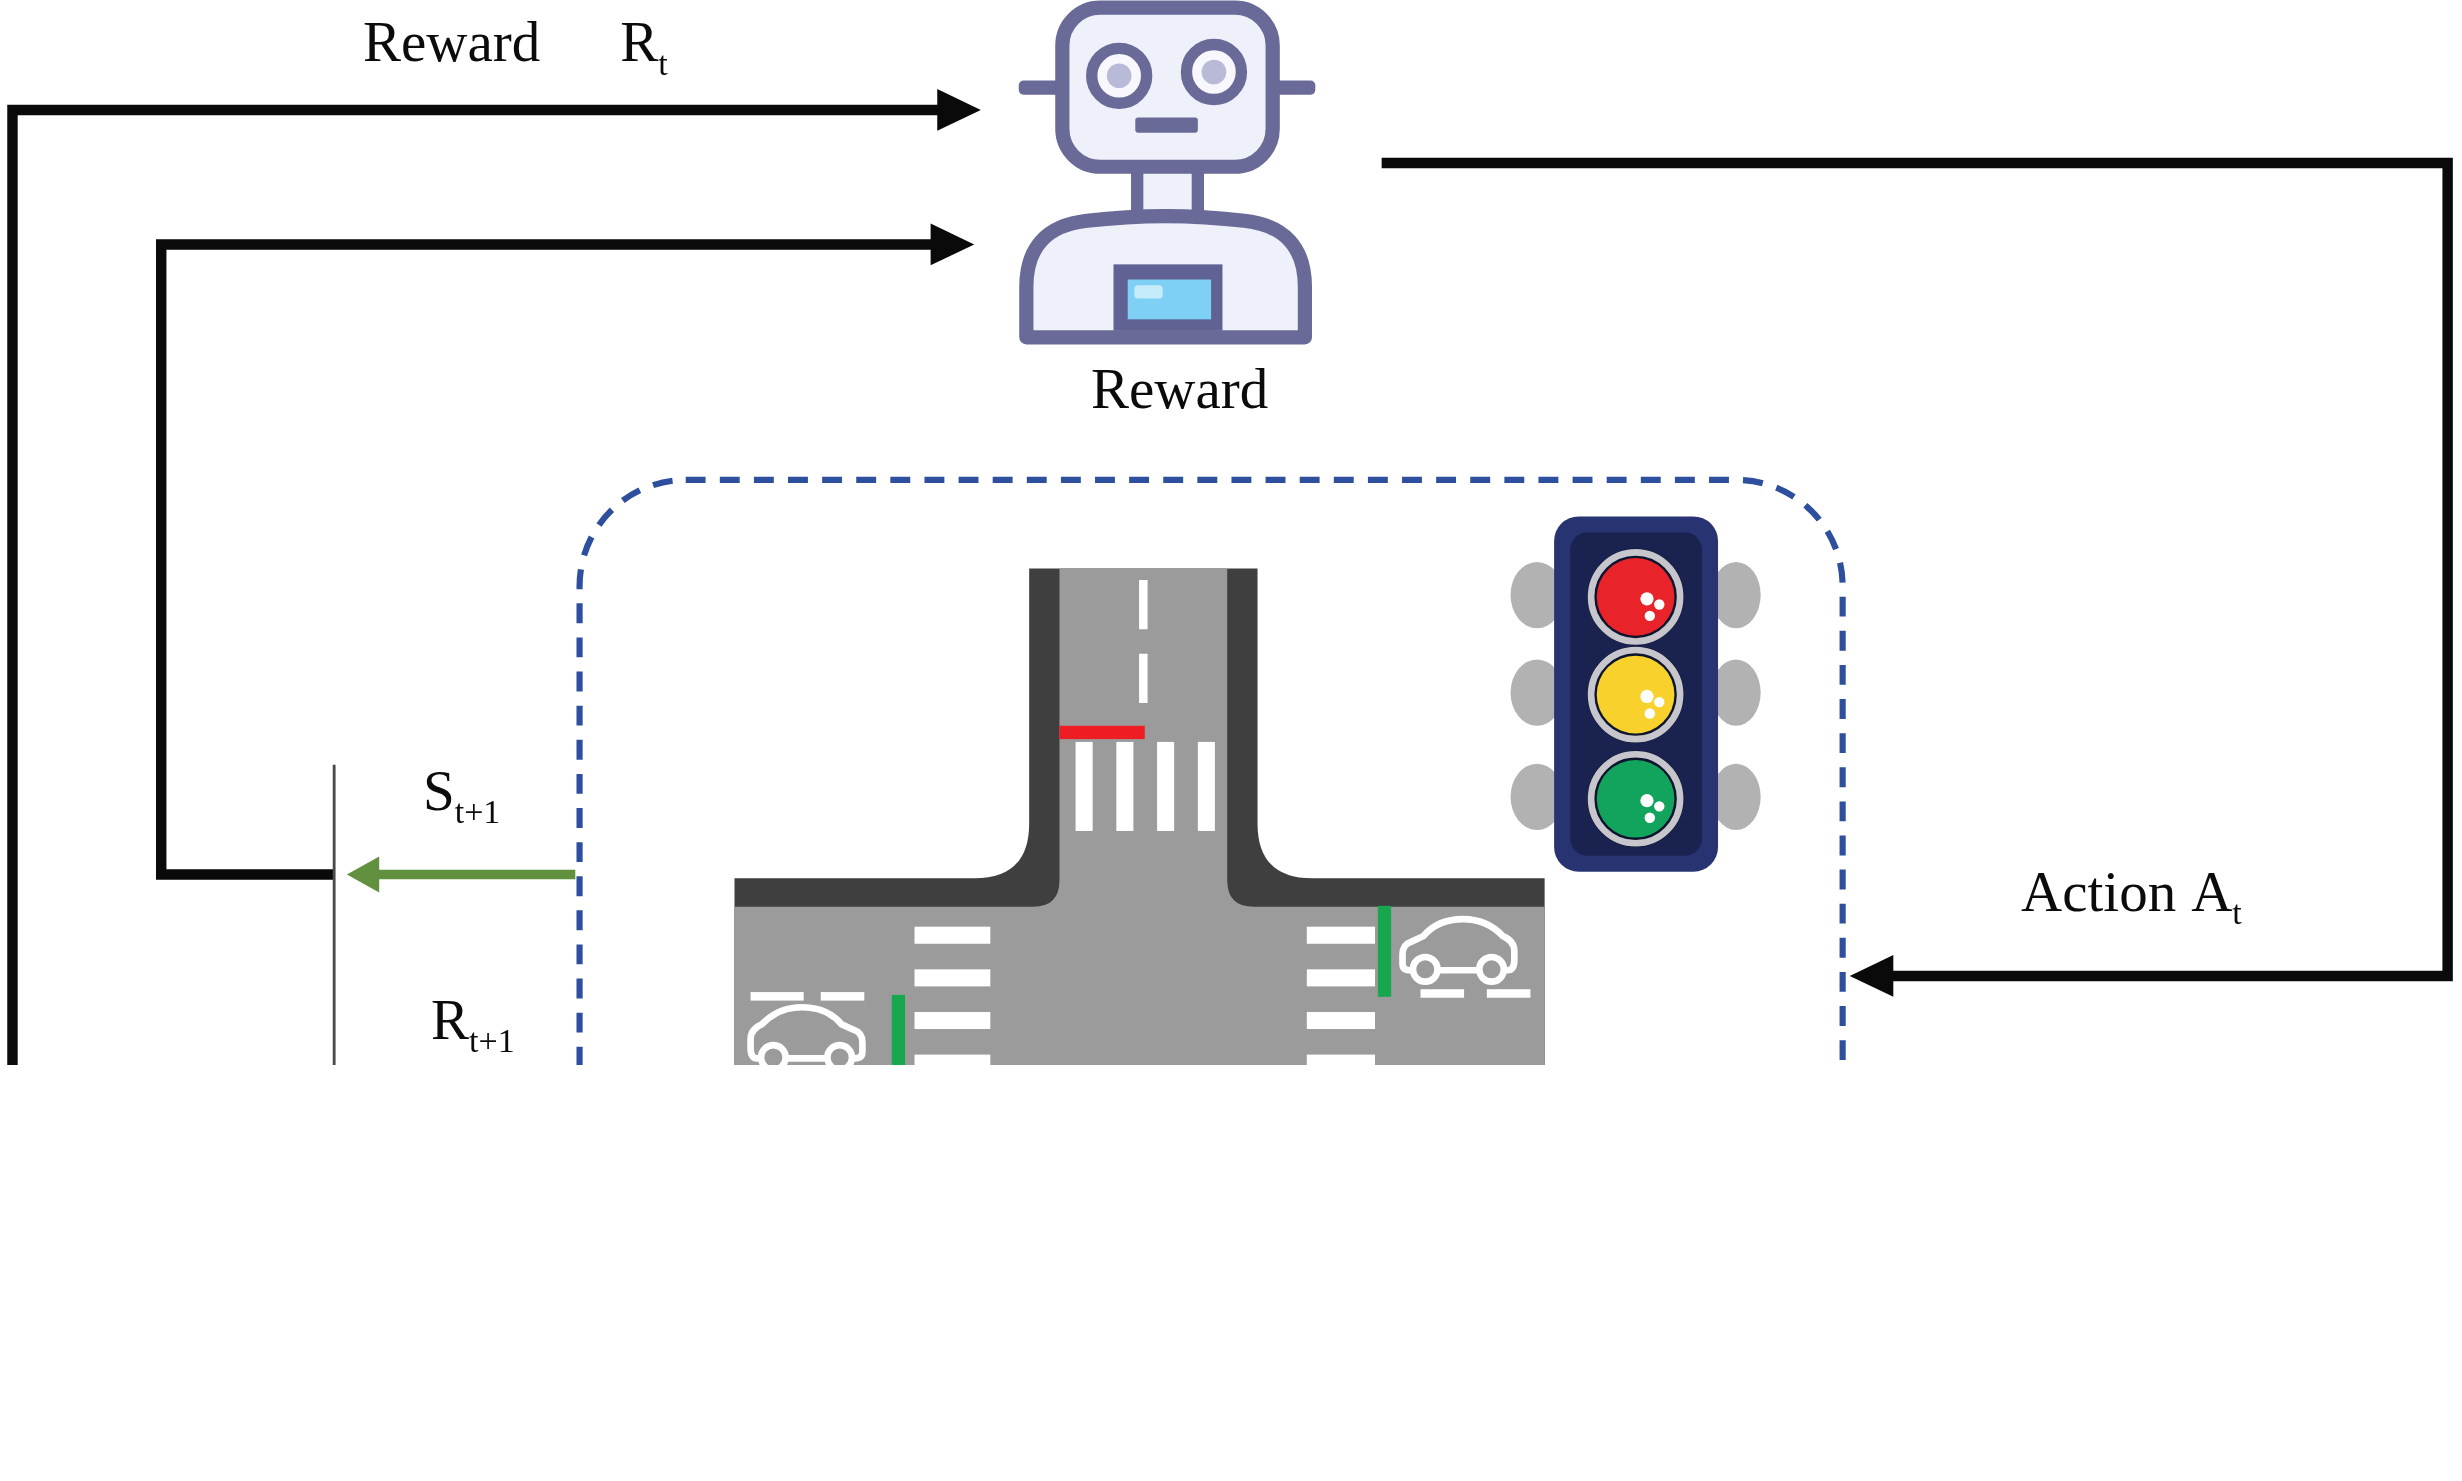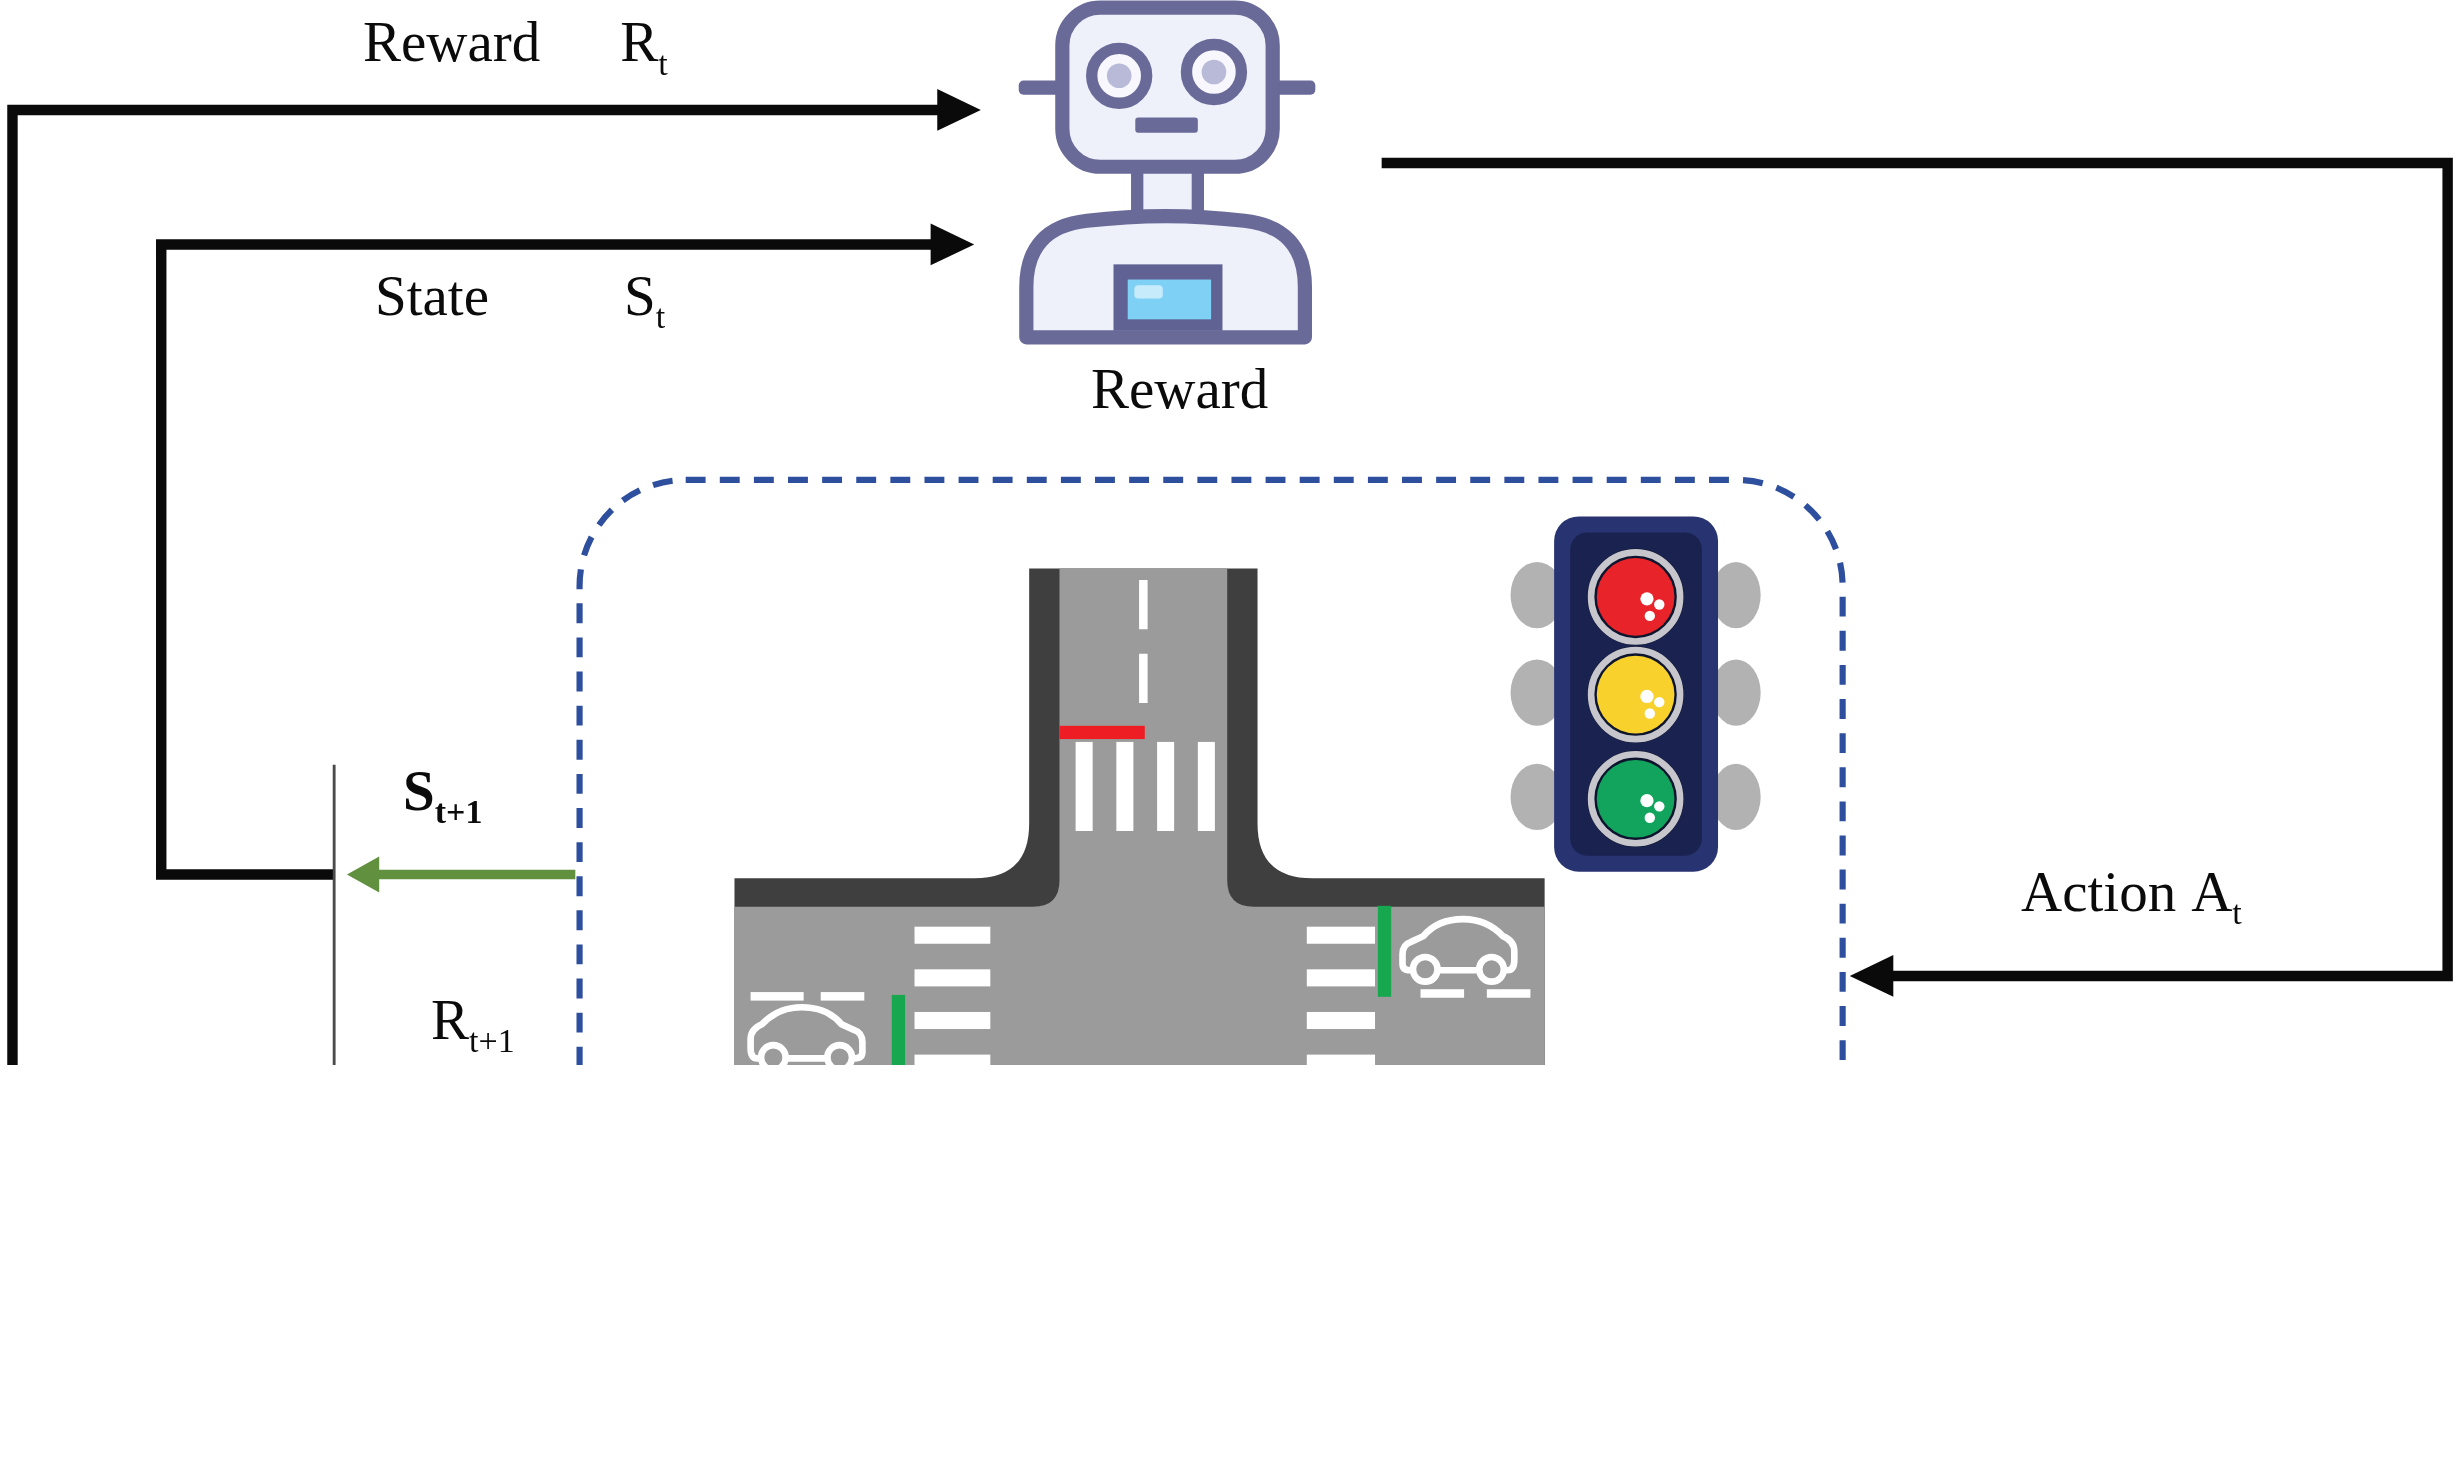--- a/index.html
+++ b/index.html
@@ -179,33 +179,30 @@
     <g>
       <line x1="607" y1="1143" x2="394" y2="1143" stroke-width="10" stroke="#61903f"></line>
       <polygon points="366,1143 400,1124 400,1162" fill="#61903f"></polygon>
     </g>
   </svg>
 
   <div class="lbl" style="left:363px; top:11.4px;">
     <span>Reward</span><span class="gap-reward"></span><span>R</span><span class="sub">t</span>
   </div>
 
-  <div class="lbl" style="left:375px; top:265px;">
-    <span>State</span><span class="gap-state"></span><span>S</span><span class="sub">t</span>
-  </div>
 
   <div class="lbl" style="left:1091px; top:358px;">
     <span>Reward</span>
   </div>
 
   <div class="lbl" style="left:2021px; top:828px;margin-top:33px;">
     <span>Action</span><span class="gap-action"></span><span>A</span><span class="sub">t</span>
   </div>
 
-  <div class="lbl" style="left:403px; top:760px;font-weight:bold;">
+  <div class="lbl" style="left:423px; top:760px;">
     <span>S</span><span class="sub">t+1</span>
   </div>
 
   <div class="lbl" style="left:413px; top:989px;margin-left:18px;">
     <span>R</span><span class="sub">t+1</span>
   </div>
 
 </div>
 
 

